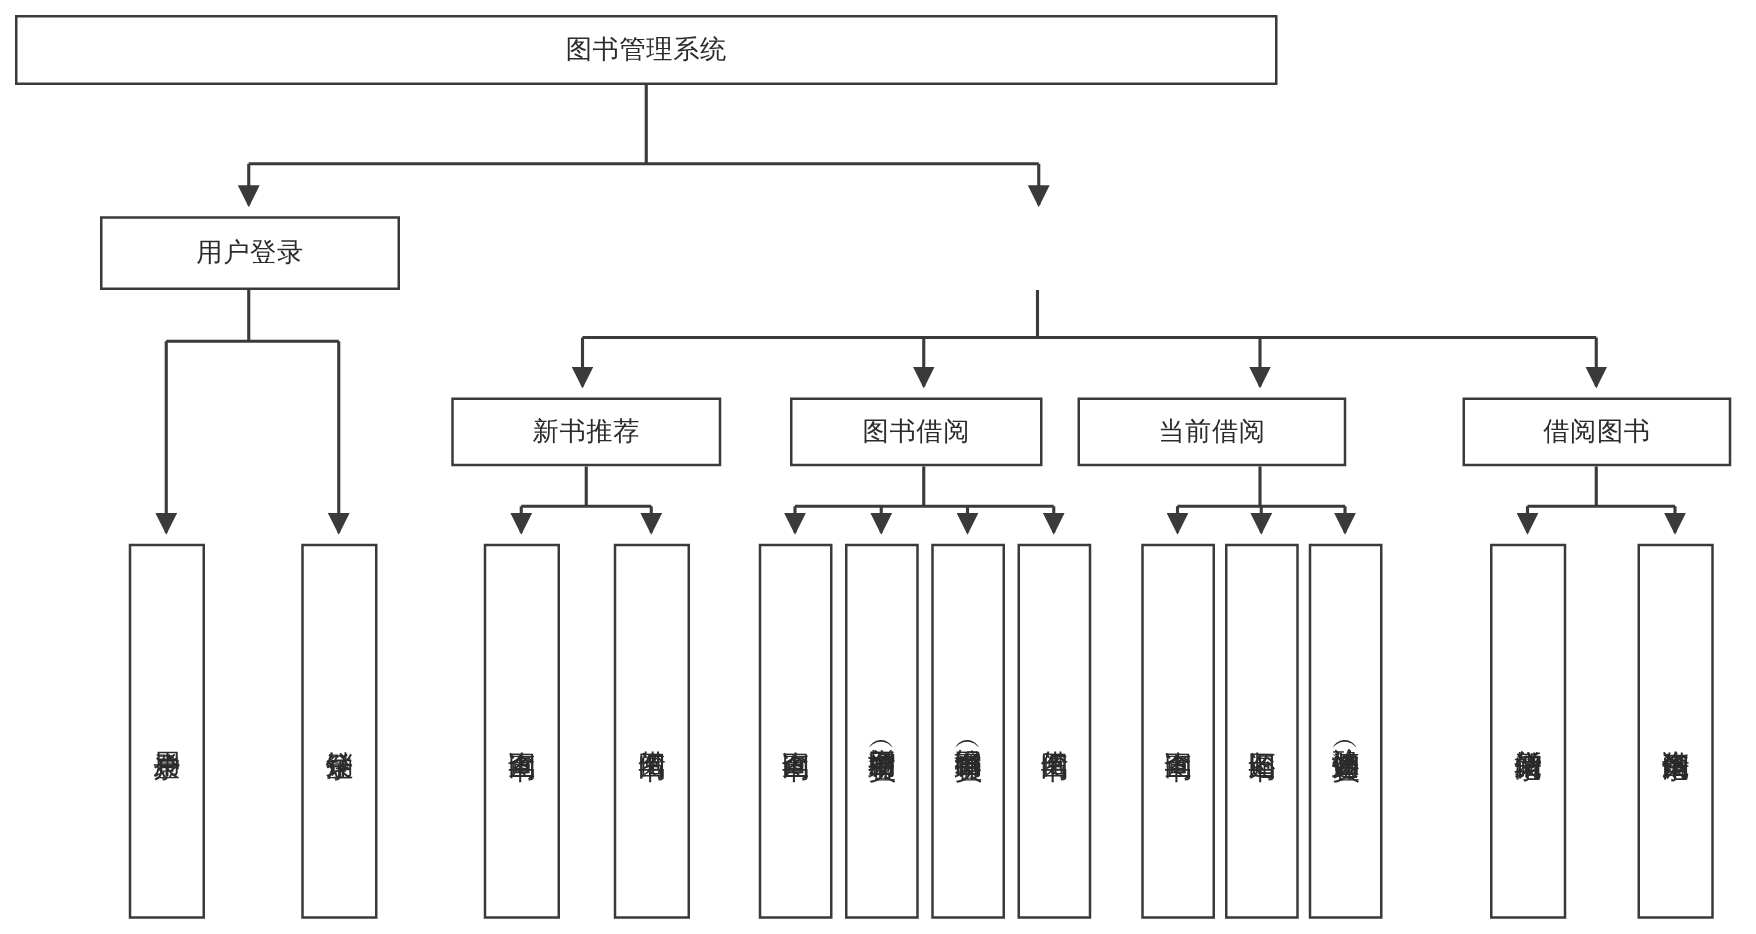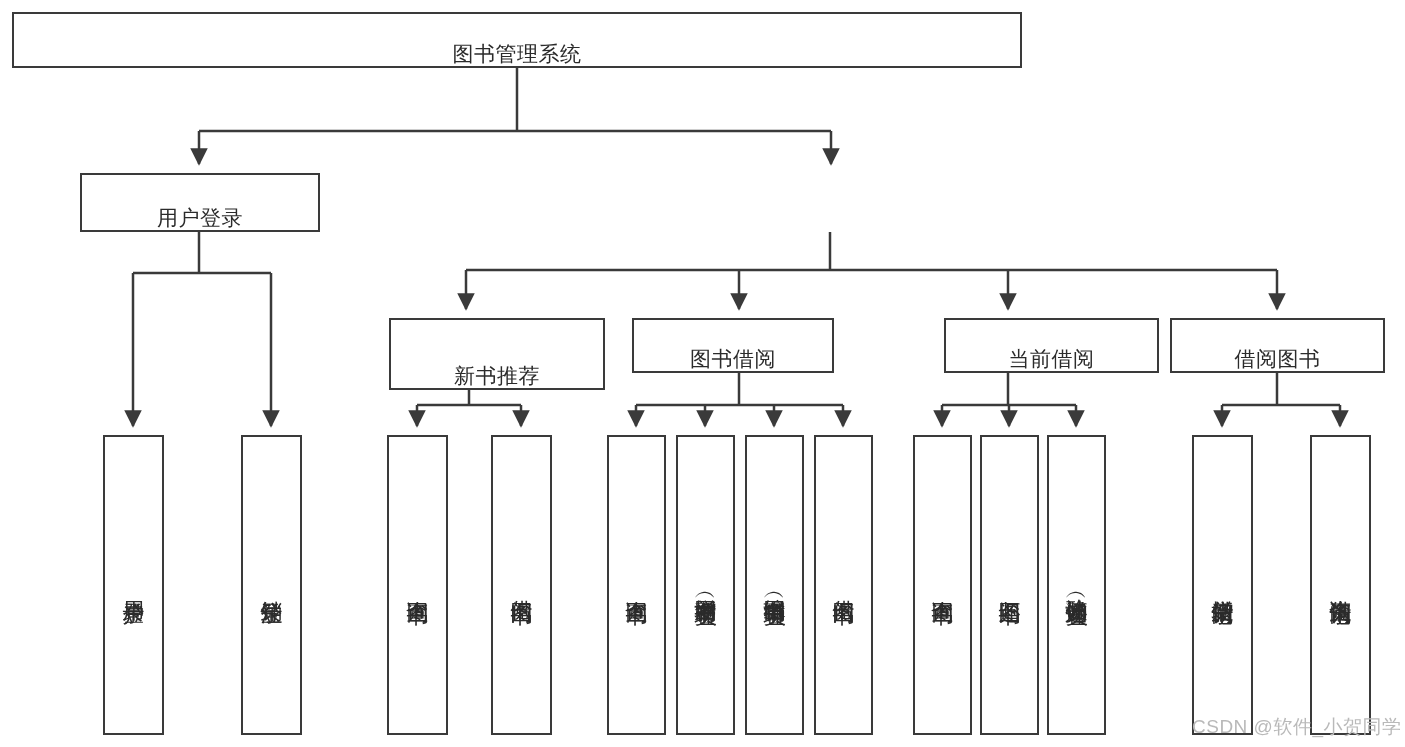--- a/index.html
+++ b/index.html
@@ -25,21 +25,21 @@
     width: 1405px;
     height: 747px;
     pointer-events: none;
   }
   .node {
     position: absolute;
     box-sizing: border-box;
     background: #ffffff;
     border: 2px solid #3a3a3a;
     display: flex;
-    align-items: flex-end;
+    align-items: center;
     justify-content: center;
     color: #2b2b2b;
     z-index: 2;
   }
   .node-h {
     font-size: 21px;
     letter-spacing: 0.5px;
     line-height: 1.2;
   }
   .node-root {
@@ -128,27 +128,27 @@
   </svg>
 
   <div class="node node-h node-root" style="left:12px; top:12px; width:1010px; height:56px;">
     <span>图书管理系统</span>
   </div>
 
   <div class="node node-h" style="left:80px; top:173px; width:240px; height:59px;">
     <span>用户登录</span>
   </div>
 
-  <div class="node node-h" style="left:361px; top:318px; width:216px; height:72px;margin-left:28px;">
+  <div class="node node-h" style="left:361px; top:318px; width:216px; height:55px;">
     <span>新书推荐</span>
   </div>
   <div class="node node-h" style="left:632px; top:318px; width:202px; height:55px;">
     <span>图书借阅</span>
   </div>
-  <div class="node node-h" style="left:944px; top:318px; width:215px; height:55px;">
+  <div class="node node-h" style="left:862px; top:318px; width:215px; height:55px;font-family:Liberation Serif, serif;">
     <span>当前借阅</span>
   </div>
   <div class="node node-h" style="left:1170px; top:318px; width:215px; height:55px;">
     <span>借阅图书</span>
   </div>
 
   <div class="node node-v" style="left:103px; top:435px; width:61px; height:300px;">
     <span>用户登录</span>
   </div>
   <div class="node node-v" style="left:241px; top:435px; width:61px; height:300px;">
@@ -185,15 +185,14 @@
     <span>确认归还（管理员）</span>
   </div>
 
   <div class="node node-v" style="left:1192px; top:435px; width:61px; height:300px;">
     <span>新增借阅记录</span>
   </div>
   <div class="node node-v" style="left:1310px; top:435px; width:61px; height:300px;">
     <span>查询借阅记录</span>
   </div>
 
-  <div class="watermark" style="left:1192px; top:714px;">CSDN @软件_小贺同学</div>
 
 </div>
 
 </body></html>

